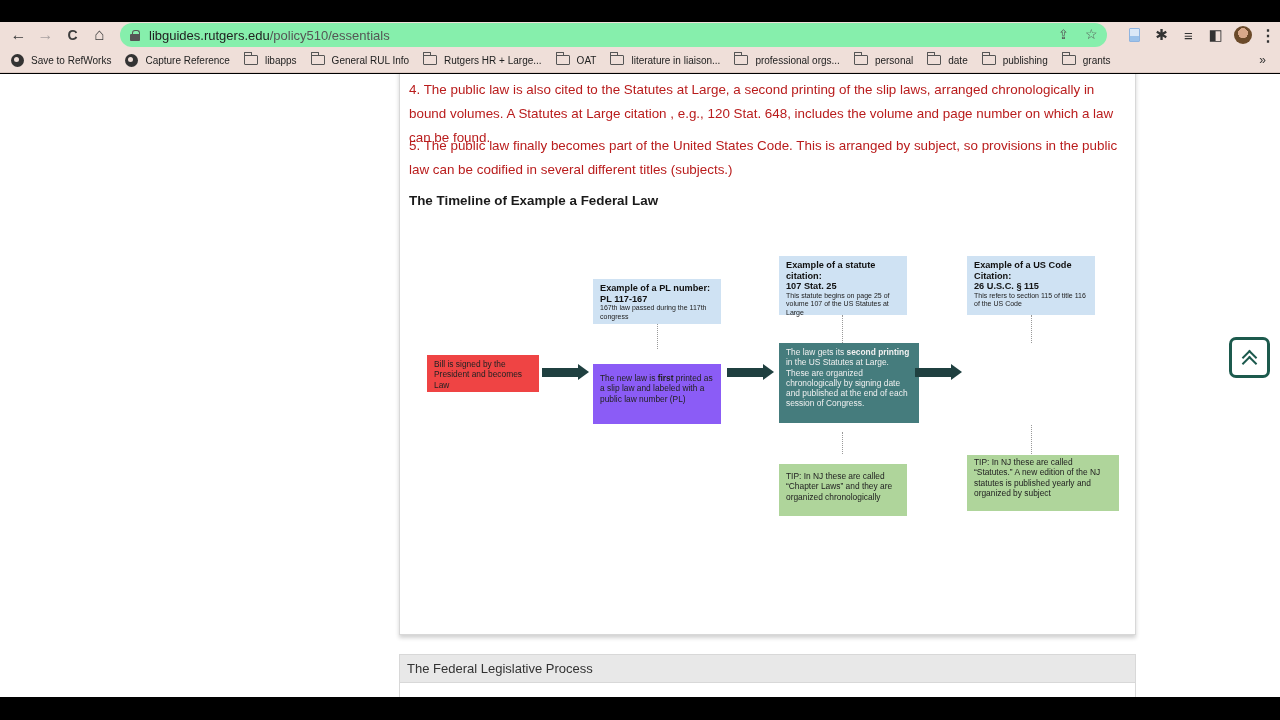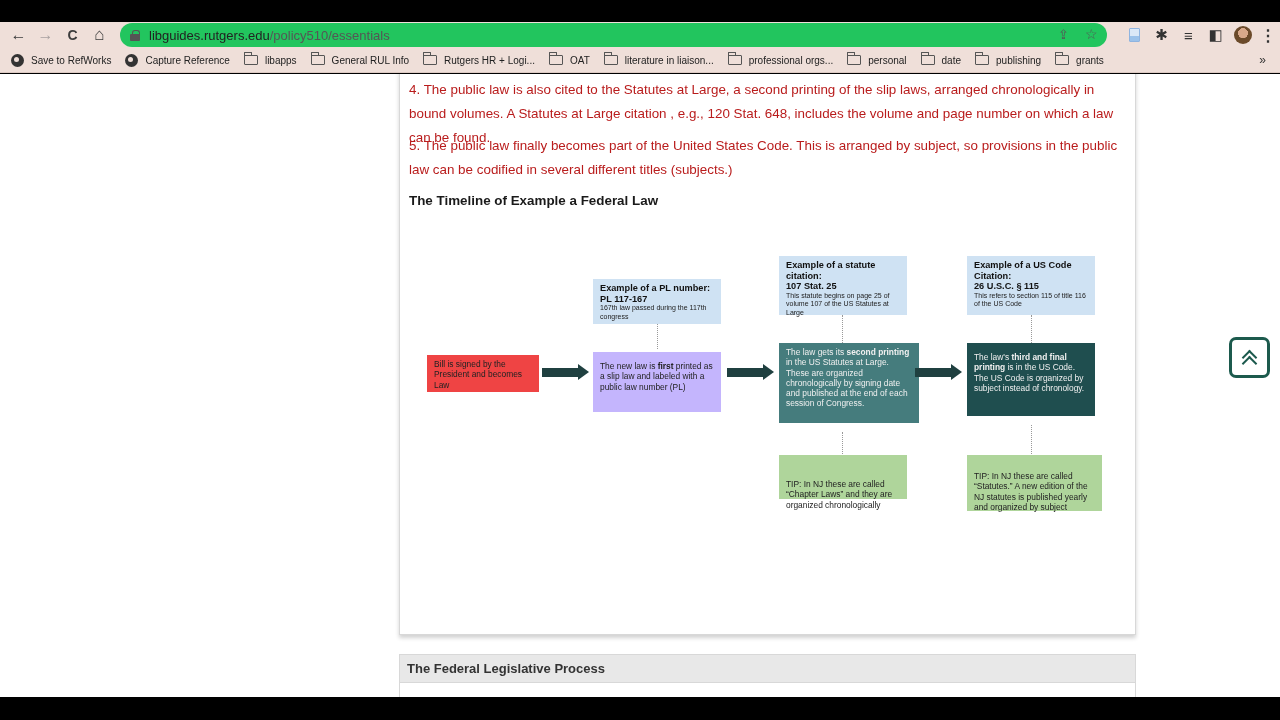--- a/index.html
+++ b/index.html
@@ -1,21 +1,21 @@
 <!DOCTYPE html>
 <html><head>
 <meta charset="utf-8">
 <style>
   * { box-sizing: border-box; margin: 0; padding: 0; }
   html, body { width: 1280px; height: 720px; overflow: hidden; background: #000; font-family: "Liberation Sans", sans-serif; }
   .top-black { position: absolute; left: 0; top: 0; width: 1280px; height: 22px; background: #000; }
   .toolbar { position: absolute; left: 0; top: 22px; width: 1280px; height: 26px; background: #efdfd9; display: flex; align-items: center; }
   .nav-btn { width: 27px; height: 24px; display: flex; align-items: center; justify-content: center; color: #3c3c3c; font-size: 16px; }
   .nav-btn.disabled { color: #a8a0a0; }
-  .omnibox { position: absolute; left: 120px; top: 1px; width: 987px; height: 24px; border-radius: 12px; background: #22c55e; display: flex; align-items: center; }
+  .omnibox { position: absolute; left: 120px; top: 1px; width: 987px; height: 24px; border-radius: 12px; background: #86efac; display: flex; align-items: center; }
   .omnibox .lock { width: 10px; height: 10px; margin-left: 10px; margin-right: 9px; position: relative; }
   .omnibox .lock::before { content: ""; position: absolute; left: 2px; top: 0; width: 6px; height: 6px; border: 1.5px solid #555; border-bottom: none; border-radius: 3px 3px 0 0; }
   .omnibox .lock::after { content: ""; position: absolute; left: 0; top: 4px; width: 10px; height: 7px; background: #555; border-radius: 1px; }
   .url { font-size: 13px; color: #222; }
   .url .dim { color: #555; }
   .omni-icon { position: absolute; top: 4px; font-size: 13px; color: #555; }
   .right-icons { position: absolute; right: 0; top: 0; height: 26px; display: flex; align-items: center; }
   .r-icon { width: 27px; display: flex; justify-content: center; align-items: center; font-size: 13px; color: #333; }
   .avatar { width: 18px; height: 18px; border-radius: 50%; background: radial-gradient(circle at 50% 40%, #d8a88a 0 35%, #6b4a2a 36% 100%); }
   .doc-icon { width: 11px; height: 14px; background: linear-gradient(#dbe8f7 60%, #9cc2ea 60%); border: 1px solid #8fb4e0; border-radius: 1px; }
@@ -31,30 +31,30 @@
   .panel { position: absolute; left: 399px; top: -10px; width: 737px; height: 571px; border: 1px solid #d8d8d8; border-top: none; background: #fff; box-shadow: 0 3px 4px rgba(0,0,0,0.18); }
   .p-text { position: absolute; left: 9px; width: 720px; font-size: 13.4px; line-height: 24px; color: #b91c1c; }
   .p-heading { position: absolute; left: 9px; font-size: 13.4px; font-weight: bold; color: #1a1a1a; }
   .diagram { position: absolute; left: 0; top: 0; width: 737px; height: 571px; }
   .box { position: absolute; font-size: 8.4px; line-height: 10.3px; padding: 4px 7px; }
   .box b { font-weight: bold; }
   .ex-box { background: #cfe2f3; color: #111; }
   .ex-box .ex-title { font-size: 9.2px; font-weight: bold; line-height: 10.5px; }
   .ex-box .ex-sub { font-size: 7px; line-height: 8.5px; color: #222; }
   .step1 { background: #ef4444; color: #222; }
-  .step2 { background: #c4b5fd; color: #222; }
+  .step2 { background: #8b5cf6; color: #222; margin-top: 12px; }
   .step3 { background: #457c7d; color: #f0f0f0; }
   .step4 { background: #1f4e4f; color: #f0f0f0; }
   .tip { background: #afd59b; color: #222; }
   .dotted { position: absolute; width: 0; border-left: 1px dotted #999; }
   .arrow { position: absolute; height: 16px; }
   .arrow .shaft { position: absolute; left: 0; top: 4px; height: 9px; background: #1f4040; }
   .arrow .head { position: absolute; top: 0; width: 0; height: 0; border-top: 8.5px solid transparent; border-bottom: 8.5px solid transparent; border-left: 11px solid #1f4040; }
   .acc-panel { position: absolute; left: 399px; top: 580px; width: 737px; height: 60px; border: 1px solid #d8d8d8; background: #fff; }
-  .acc-header { height: 28px; background: #e8e8e8; border-bottom: 1px solid #d8d8d8; padding-left: 7px; display: flex; align-items: center; font-size: 13px; font-weight: bold; color: #333; }
+  .acc-header { height: 28px; background: #e8e8e8; border-bottom: 1px solid #d8d8d8; padding-left: 7px; display: flex; align-items: center; font-size: 13px; font-weight: normal; color: #333; }
   .back-top { position: absolute; left: 1229px; top: 263px; width: 41px; height: 41px; border: 3px solid #1c5a4d; border-radius: 7px; background: #fff; display: flex; align-items: center; justify-content: center; }
   .chev { position: absolute; left: 12px; width: 11px; height: 11px; border-left: 2.5px solid #1c5a4d; border-top: 2.5px solid #1c5a4d; transform: rotate(45deg); }
 </style>
 </head>
 <body>
 
 <div class="top-black"></div>
 
 <div class="toolbar">
   <div class="nav-btn" style="margin-left:5px">←</div>
@@ -93,21 +93,21 @@
   <div class="bm">
       <span class="folder"></span>
       <span>libapps</span>
     </div>
   <div class="bm">
       <span class="folder"></span>
       <span>General RUL Info</span>
     </div>
   <div class="bm">
       <span class="folder"></span>
-      <span>Rutgers HR + Logi...</span>
+      <span>Rutgers HR + Large...</span>
     </div>
   <div class="bm">
       <span class="folder"></span>
       <span>OAT</span>
     </div>
   <div class="bm">
       <span class="folder"></span>
       <span>literature in liaison...</span>
     </div>
   <div class="bm">
@@ -176,35 +176,32 @@
       </div>
 
       <div class="box step3" style="left:379px;top:279px;width:140px;height:80px">
         <span>The law gets its </span><b>second printing</b><span> in the US Statutes at Large. These are organized chronologically by signing date and published at the end of each session of Congress.</span>
       </div>
       <div class="arrow" style="left:515px;top:300px;width:47px">
           <div class="shaft" style="width:37px"></div>
           <div class="head" style="left:36px"></div>
         </div>
 
-      <div class="box tip" style="left:379px;top:391px;width:128px;height:44px;padding-top:24px">
+      <div class="box tip" style="left:379px;top:400px;width:128px;height:52px;padding-top:7px">
         <span>TIP: In NJ these are called “Chapter Laws” and they are organized chronologically</span>
       </div>
 
       <div class="box ex-box" style="left:567px;top:192px;width:128px;height:59px">
         <div class="ex-title">Example of a US Code Citation:</div>
         <div class="ex-title">26 U.S.C. § 115</div>
         <div class="ex-sub">This refers to section 115 of title 116 of the US Code</div>
       </div>
 
-      <div class="box step4" style="left:567px;top:279px;width:128px;height:73px;padding-top:9px">
-        <span>The law's </span><b>third and final printing</b><span> is in the US Code. The US Code is organized by subject instead of chronology.</span>
-      </div>
-
-      <div class="box tip" style="left:567px;top:391px;width:135px;height:56px;padding-top:16px">
+
+      <div class="box tip" style="left:567px;top:391px;width:152px;height:56px;padding-top:2px">
         <span>TIP: In NJ these are called “Statutes.” A new edition of the NJ statutes is published yearly and organized by subject</span>
       </div>
     </div>
   </div>
 
   <div class="acc-panel">
     <div class="acc-header">The Federal Legislative Process</div>
   </div>
 
   <div class="back-top">

